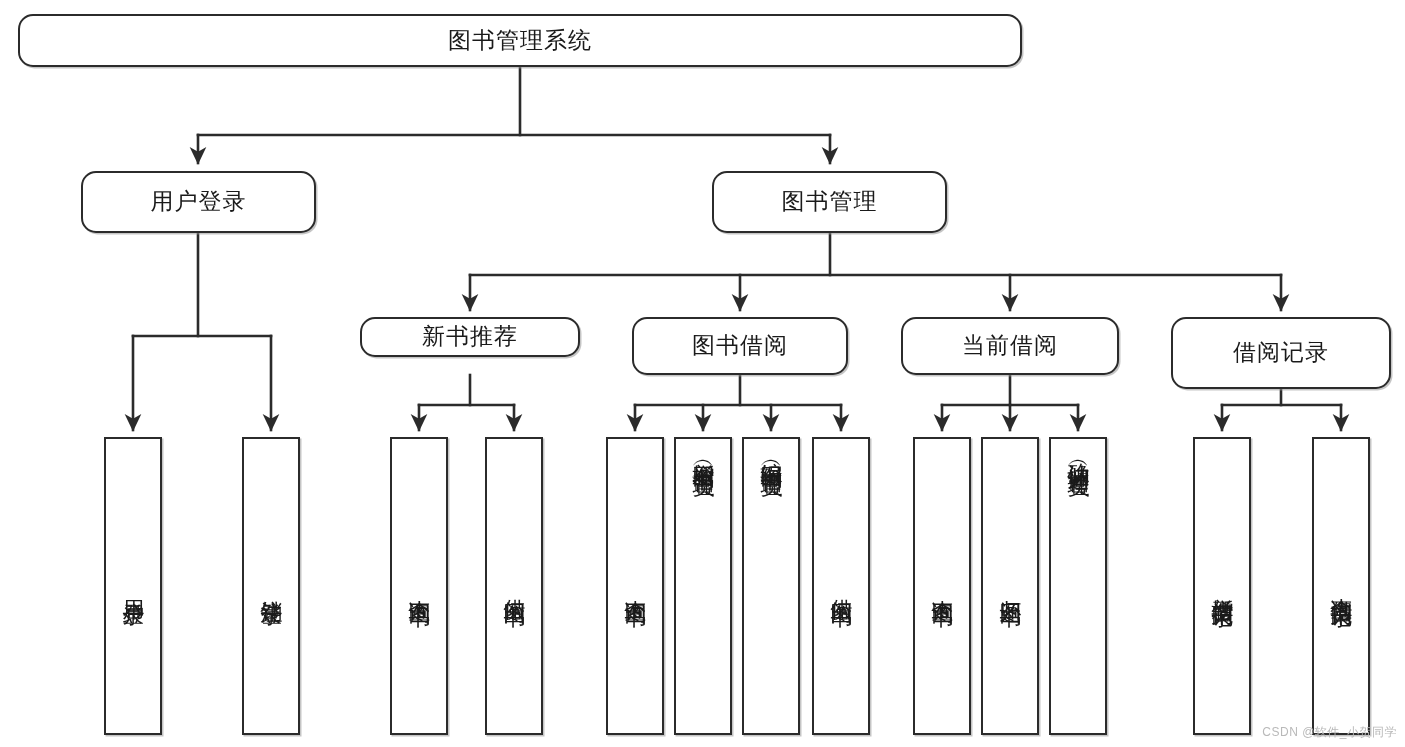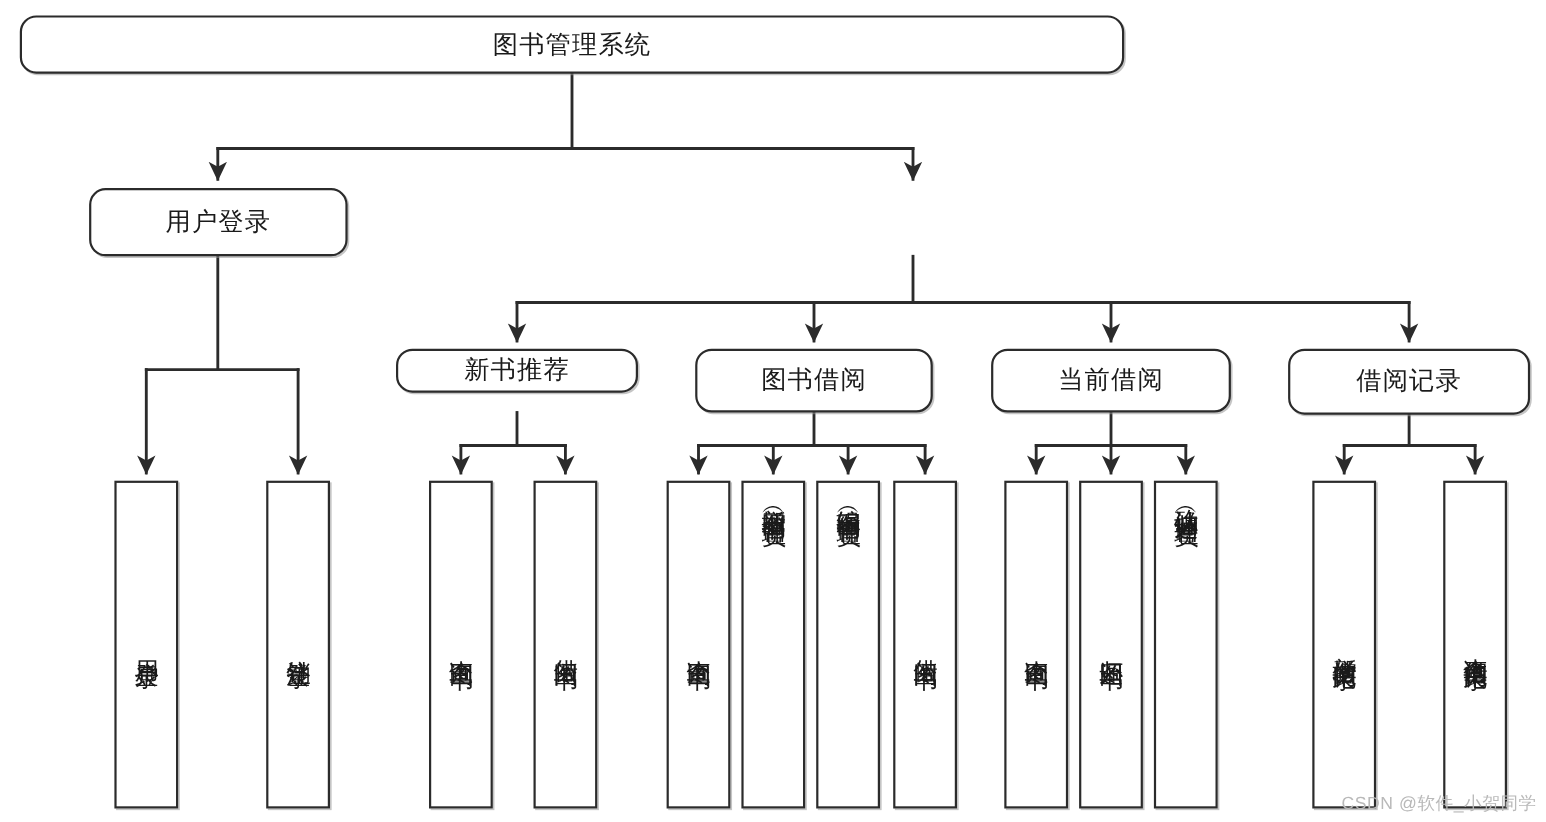--- a/index.html
+++ b/index.html
@@ -54,21 +54,21 @@
     padding-top: 6px;
   }
   .node.vert.mid {
     justify-content: center;
     padding-top: 0;
   }
   .watermark {
     position: absolute;
     right: 8px;
     bottom: 6px;
-    font-size: 16px;
+    font-size: 12px;
     color: #b9b9b9;
     letter-spacing: 0.5px;
     white-space: nowrap;
     user-select: none;
   }
 </style>
 </head>
 <body>
 
 <div id="canvas">
@@ -119,25 +119,26 @@
       <path d="M 1281 375 L 1281 405"></path>
       <path d="M 1222 405 L 1341 405"></path>
       <path d="M 1222 405 L 1222 430" marker-end="url(#arrow)"></path>
       <path d="M 1341 405 L 1341 430" marker-end="url(#arrow)"></path>
     </g>
   </svg>
 
   <div class="node horiz" style="left:18px; top:14px; width:1004px; height:53px;">图书管理系统</div>
 
   <div class="node horiz" style="left:81px; top:171px; width:235px; height:62px;">用户登录</div>
+  <div class="node horiz" style="left:712px; top:171px; width:235px; height:62px;">图书管理</div>
 
   <div class="node horiz" style="left:360px; top:317px; width:220px; height:40px;">新书推荐</div>
   <div class="node horiz" style="left:632px; top:317px; width:216px; height:58px;">图书借阅</div>
   <div class="node horiz" style="left:901px; top:317px; width:218px; height:58px;">当前借阅</div>
-  <div class="node horiz" style="left:1171px; top:317px; width:220px; height:60px;">借阅记录</div>
+  <div class="node horiz" style="left:1171px; top:317px; width:220px; height:72px;">借阅记录</div>
 
   <div class="node vert mid" style="left:104px; top:437px; width:58px; height:298px;">用户登录</div>
   <div class="node vert mid" style="left:242px; top:437px; width:58px; height:298px;">注销登录</div>
 
   <div class="node vert mid" style="left:390px; top:437px; width:58px; height:298px;">查询图书</div>
   <div class="node vert mid" style="left:485px; top:437px; width:58px; height:298px;">借阅图书</div>
 
   <div class="node vert mid" style="left:606px; top:437px; width:58px; height:298px;">查询图书</div>
   <div class="node vert" style="left:674px; top:437px; width:58px; height:298px;">新增图书（管理员）</div>
   <div class="node vert" style="left:742px; top:437px; width:58px; height:298px;">编辑图书（管理员）</div>

